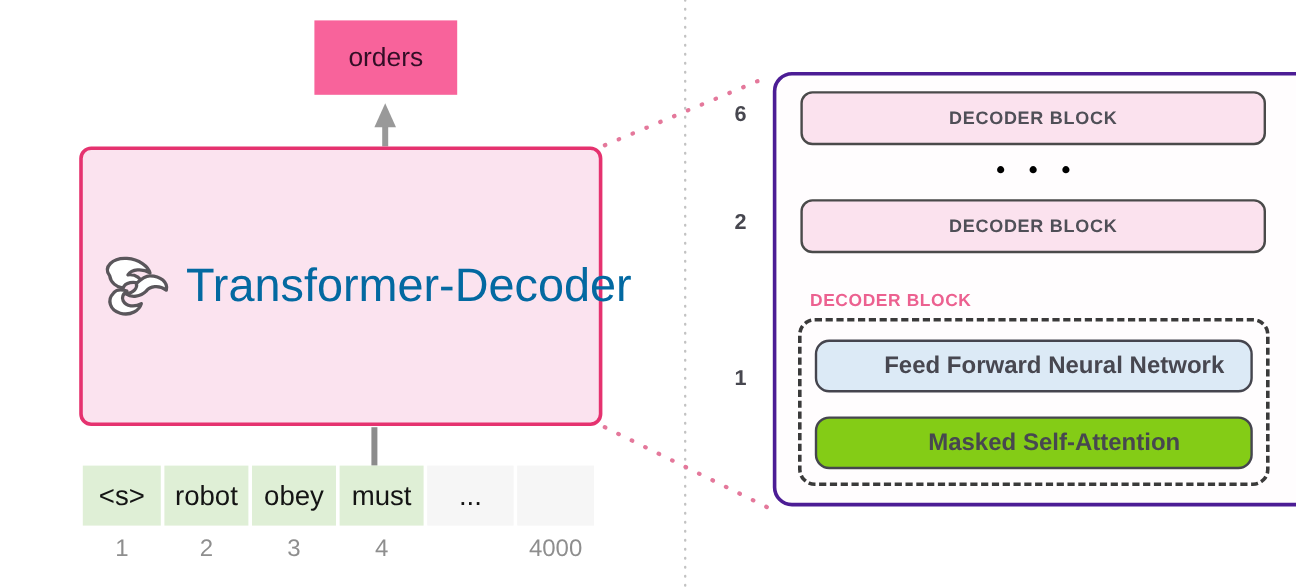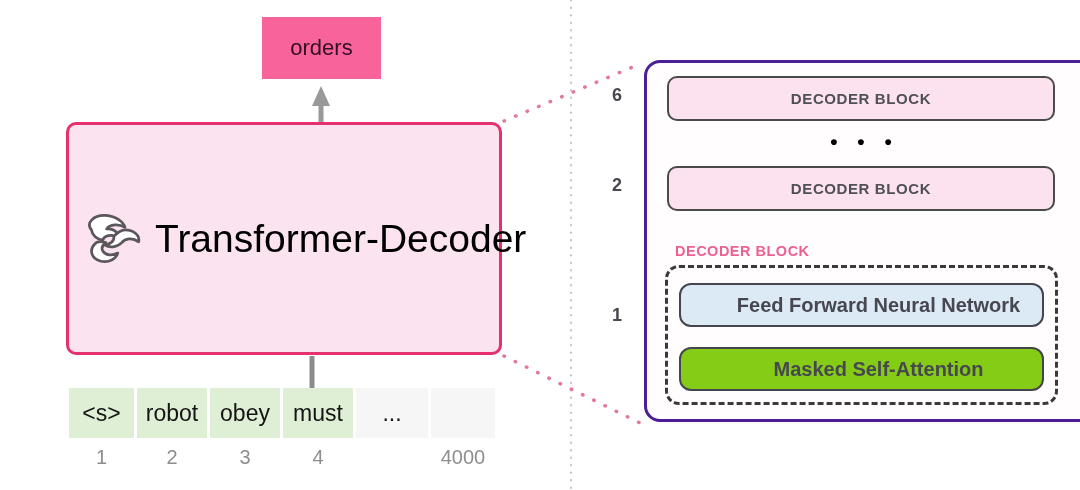--- a/index.html
+++ b/index.html
@@ -16,21 +16,21 @@
     display:flex;align-items:center;justify-content:center;
   }
   .main-box{
     position:absolute;left:42px;top:122px;width:436px;height:233px;
     background:#fbe3ef;border:3px solid #e5326f;border-radius:10px;
     box-sizing:border-box;display:flex;align-items:center;justify-content:flex-start;
     padding-left:12px;
   }
   .logo{width:72px;height:58px;flex:0 0 auto;margin-top:4px;}
   .brand{
-    color:#000000;font-size:39px;font-weight:300;letter-spacing:0px;
+    color:#0369a1;font-size:39px;font-weight:300;letter-spacing:0px;
     white-space:nowrap;margin-left:2px;
   }
 
   .tokens{position:absolute;left:45px;top:388px;height:82px;display:flex;gap:3px;}
   .tok-col{display:flex;flex-direction:column;align-items:center;}
   .tok-cell{
     height:50px;display:flex;align-items:center;justify-content:center;
     font-size:23px;color:#141414;box-sizing:border-box;width:100%;
   }
   .tok-cell.green{background:#dfefd6;}

